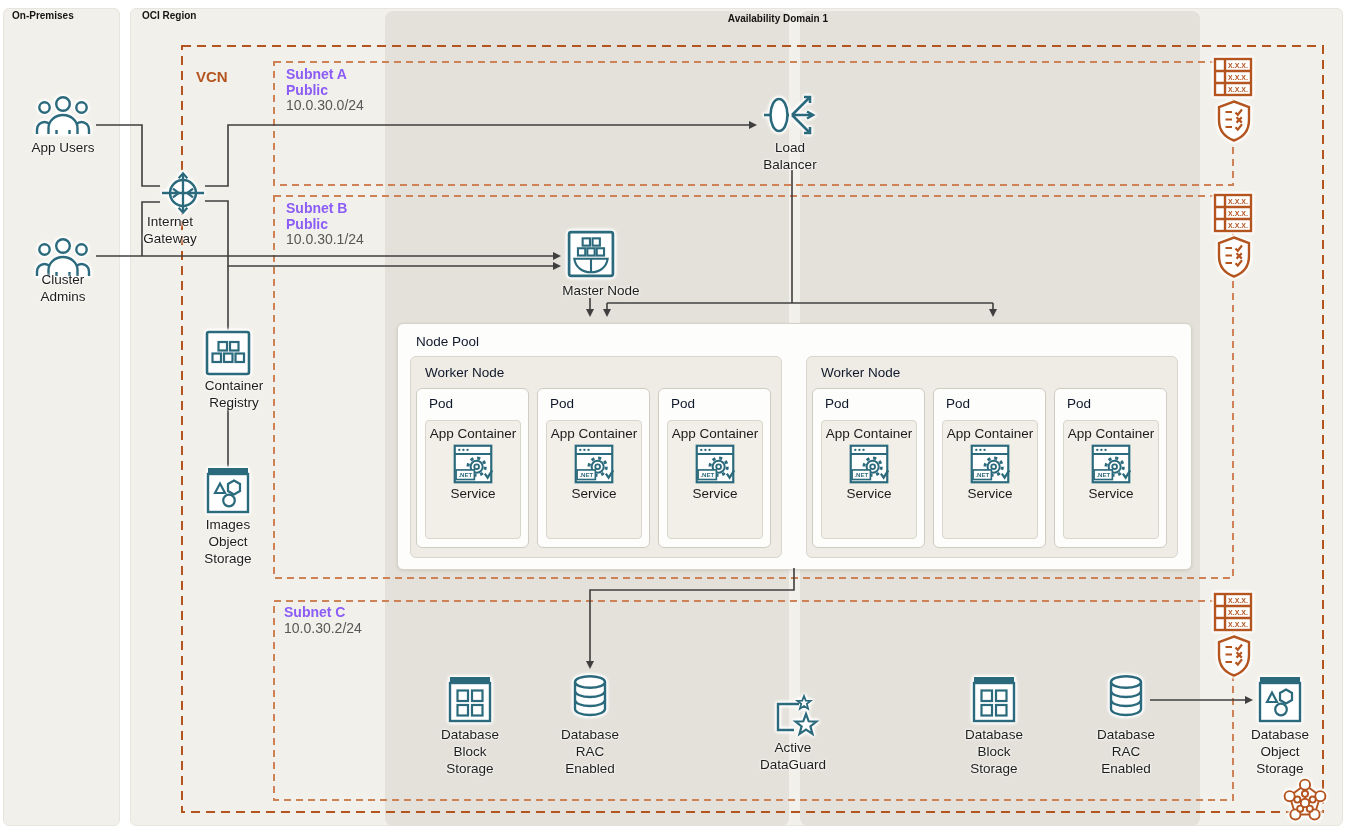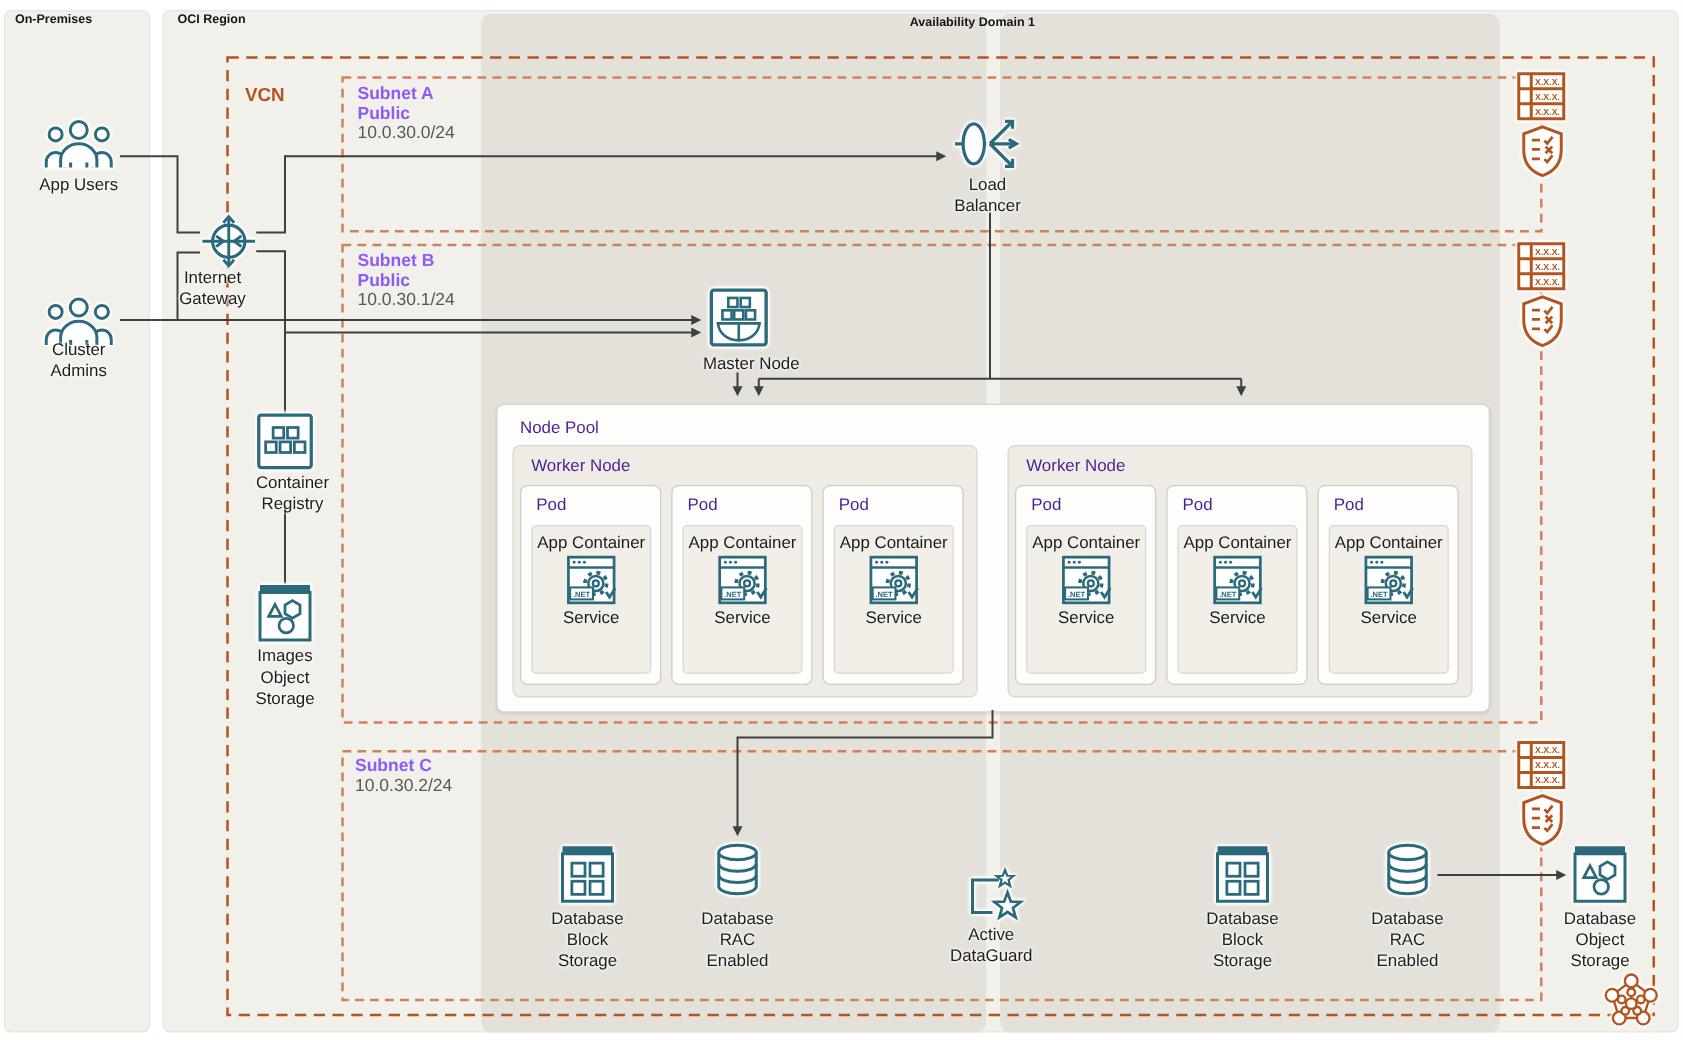--- a/index.html
+++ b/index.html
@@ -4,21 +4,21 @@
 <style>
   html,body{margin:0;padding:0;background:#fff;}
   #stage{position:relative;width:1346px;height:832px;background:#fff;overflow:hidden;
          font-family:"Liberation Sans","DejaVu Sans",sans-serif;}
   .panel{position:absolute;background:#f2f0ea;border:1px solid #e8e5de;border-radius:6px;}
   .adcol{position:absolute;background:#e4e1da;border-radius:8px;}
   .hdr{position:absolute;font-weight:bold;font-size:10px;color:#161513;}
   .hdr-c{text-align:right;padding-left:39px;}
   .lbl{position:absolute;text-align:center;font-size:13.5px;line-height:17px;color:#1d1d1d;
        text-shadow:0 0 3px #fff,0 0 3px #fff;}
-  .box-lbl{position:absolute;font-size:13.5px;color:#4c1d95;}
+  .box-lbl{position:absolute;font-size:13.5px;color:#0f172a;}
   .subnet-lbl{position:absolute;font-size:14px;line-height:15.5px;}
   .subnet-lbl .nm,.subnet-lbl .ac{font-weight:bold;color:#8b5cf6;}
   .subnet-lbl .ip{color:#585858;}
   .vcn-lbl{position:absolute;font-weight:bold;font-size:15px;color:#b4541f;}
   .npool{position:absolute;background:#fdfdfb;border:1px solid #d5d2c9;border-radius:6px;
          box-shadow:0 1px 3px rgba(60,55,40,.12);}
   .worker{position:absolute;background:#eeece5;border:1px solid #d9d6cd;border-radius:6px;}
   .pod{position:absolute;background:#fdfdfb;border:1px solid #cfccc3;border-radius:6px;}
   .appc{position:absolute;background:#f1efe8;border:1px solid #d9d6cd;border-radius:4px;
         display:flex;flex-direction:column;align-items:center;}

